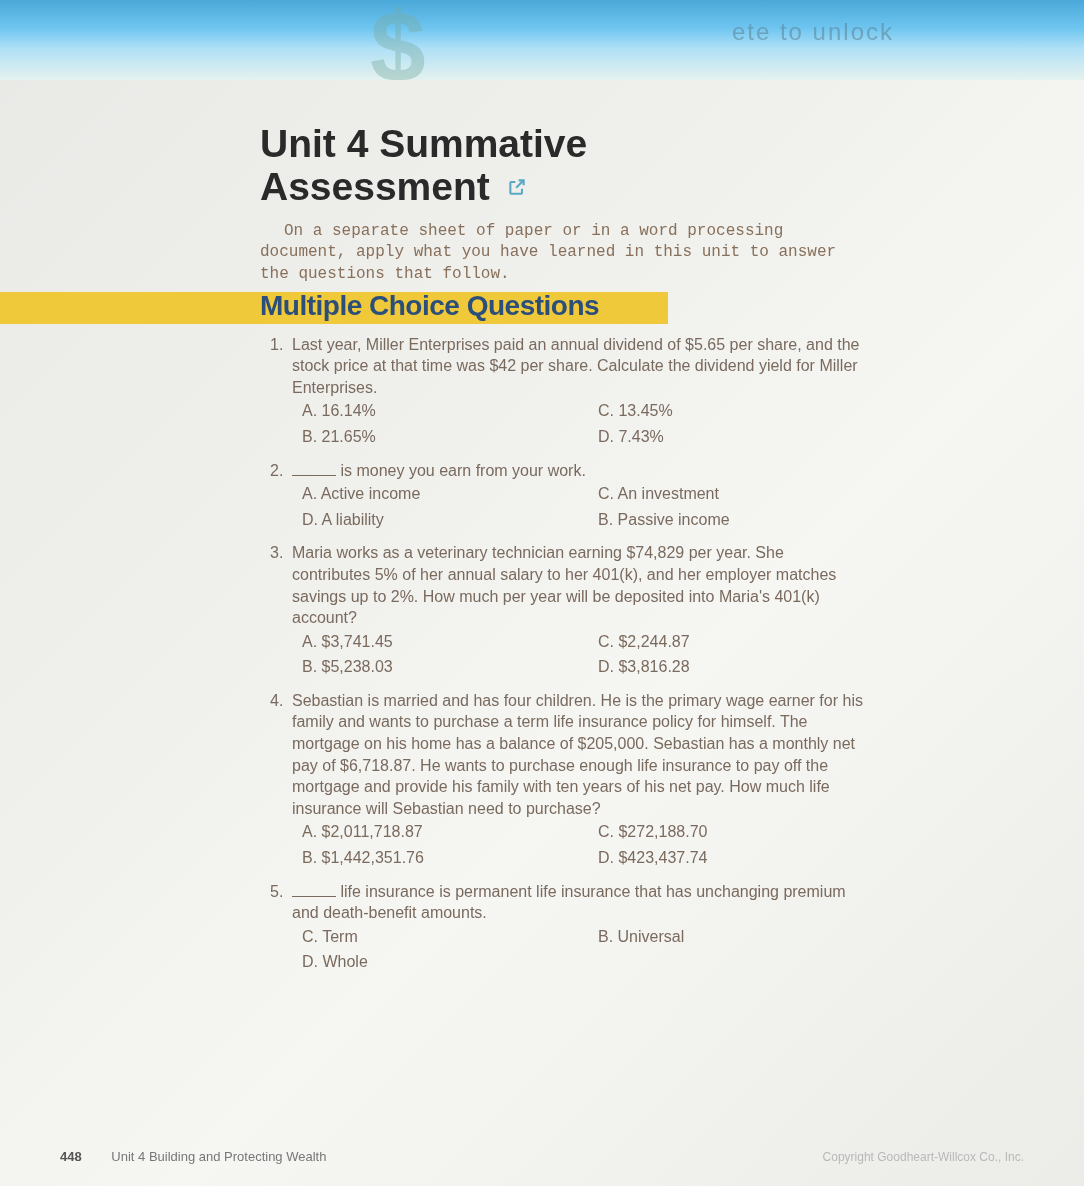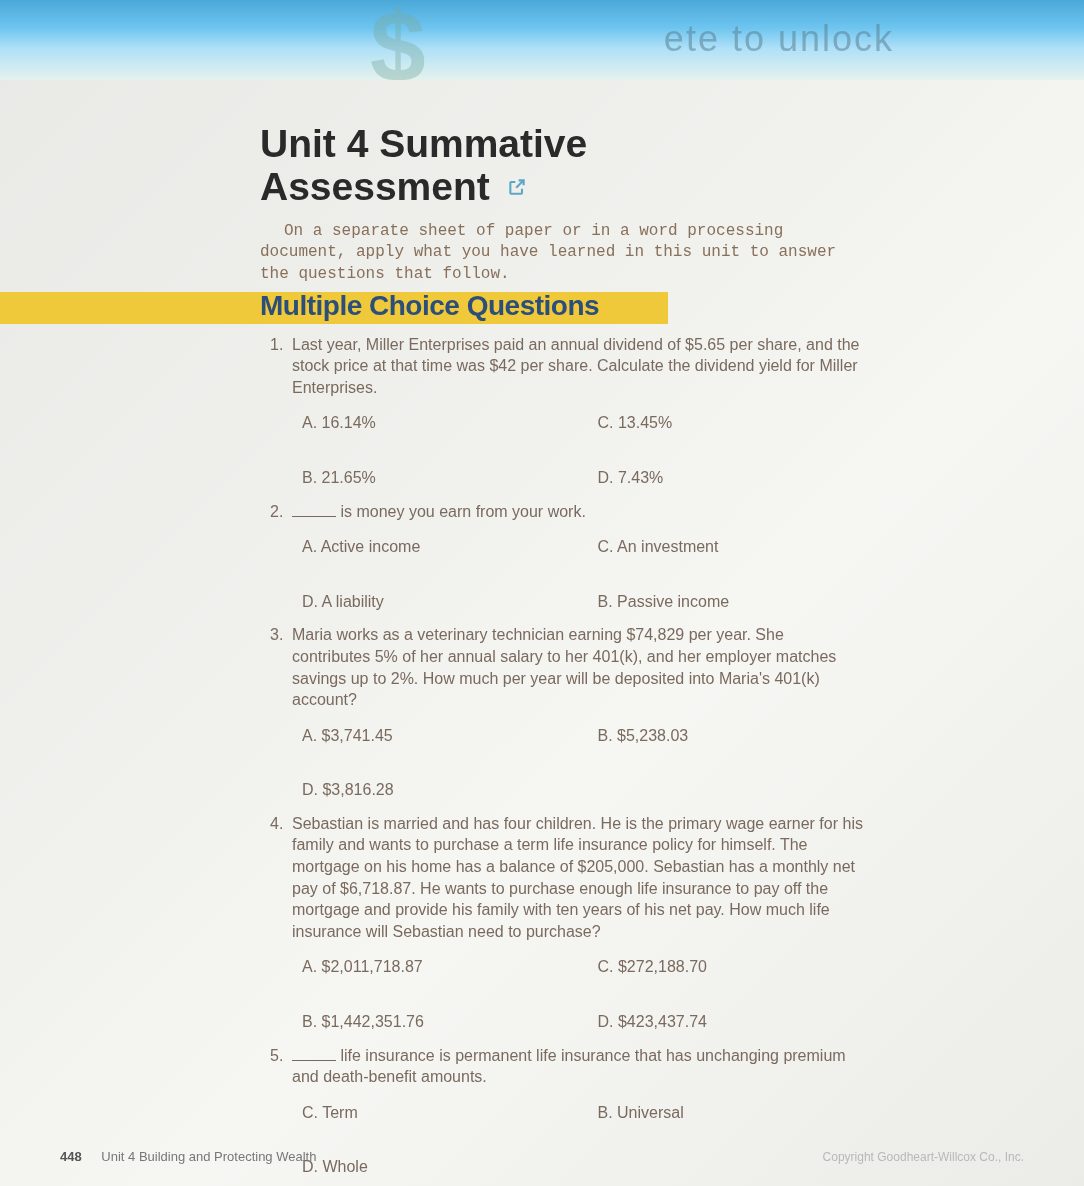--- a/index.html
+++ b/index.html
@@ -44,21 +44,21 @@
     top: -10px;
     font-size: 100px;
     font-weight: 900;
     color: rgba(120,170,160,0.4);
     font-family: Arial, sans-serif;
   }
   .unlock-ghost {
     position: absolute;
     right: 190px;
     top: 18px;
-    font-size: 36px;
+    font-size: 24px;
     color: rgba(90,130,150,0.55);
     font-family: Arial, sans-serif;
     letter-spacing: 2px;
   }
   h1 {
     font-family: 'Segoe UI', Arial, sans-serif;
     font-weight: 800;
     color: #2a2a2a;
     font-size: 39px;
     line-height: 1.1;
@@ -114,23 +114,22 @@
   }
   ol.questions > li .qnum {
     position: absolute;
     left: -4px;
     top: 0;
   }
   .choices {
     display: grid;
     grid-template-columns: 1fr 1fr;
     column-gap: 30px;
-    margin-top: 12px;
+    margin-top: 0;
     padding-left: 10px;
-    gap: 29px;
   }
   .choices .choice {
     padding: 2px 0;
   }
   .blank {
     display: inline-block;
     border-bottom: 1px solid #7a6a5e;
     width: 44px;
     vertical-align: baseline;
   }
@@ -139,21 +138,21 @@
     bottom: 22px;
     left: 60px;
     right: 60px;
     font-family: 'Segoe UI', Arial, sans-serif;
     font-size: 13px;
     color: #9a9a9a;
     display: flex;
     justify-content: space-between;
     align-items: baseline;
   }
-  .footer .pgnum { font-weight: 700; color: #555; margin-right: 16px; }
+  .footer .pgnum { font-weight: 700; color: #555; margin-right: 26px; }
   .footer .bookpart { color: #777; }
   .footer .copyright { color: #b8b8b8; font-size: 12px; }
 </style>
 </head>
 <body>
 
 <div class="page">
   <div class="top-banner">
     <div class="dollar">$</div>
     <div class="unlock-ghost">ete to unlock</div>
@@ -198,20 +197,21 @@
         <div class="choice">D. <span>A liability</span></div>
         <div class="choice">B. <span>Passive income</span></div>
       </div>
     </li>
 
     <li>
       <span class="qnum">3.</span>
       <span>Maria works as a veterinary technician earning $74,829 per year. She contributes 5% of her annual salary to her 401(k), and her employer matches savings up to 2%. How much per year will be deposited into Maria's 401(k) account?</span>
       <div class="choices">
         <div class="choice">A. <span>$3,741.45</span></div>
+        <div class="choice">C. <span>$2,244.87</span></div>
         <div class="choice">B. <span>$5,238.03</span></div>
         <div class="choice">D. <span>$3,816.28</span></div>
       </div>
     </li>
 
     <li>
       <span class="qnum">4.</span>
       <span>Sebastian is married and has four children. He is the primary wage earner for his family and wants to purchase a term life insurance policy for himself. The mortgage on his home has a balance of $205,000. Sebastian has a monthly net pay of $6,718.87. He wants to purchase enough life insurance to pay off the mortgage and provide his family with ten years of his net pay. How much life insurance will Sebastian need to purchase?</span>
       <div class="choices">
         <div class="choice">A. <span>$2,011,718.87</span></div>

